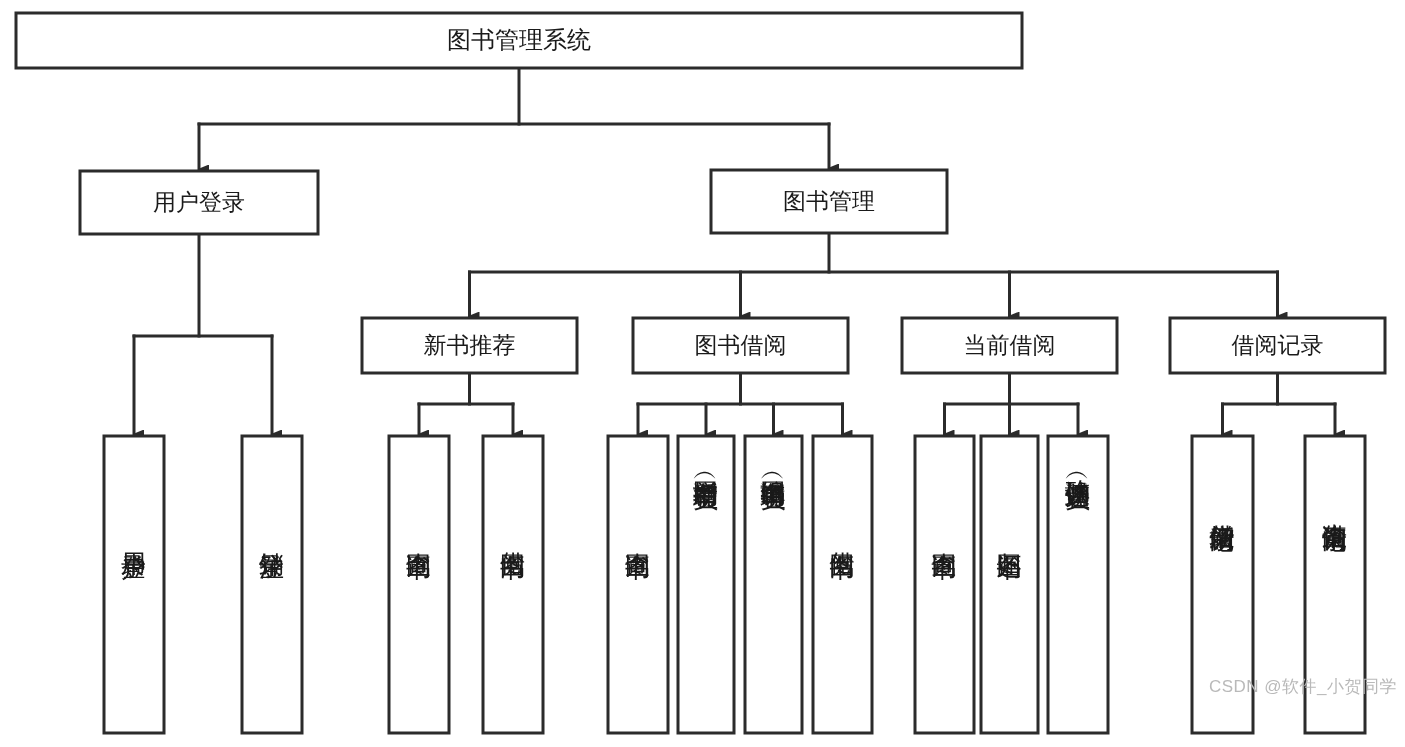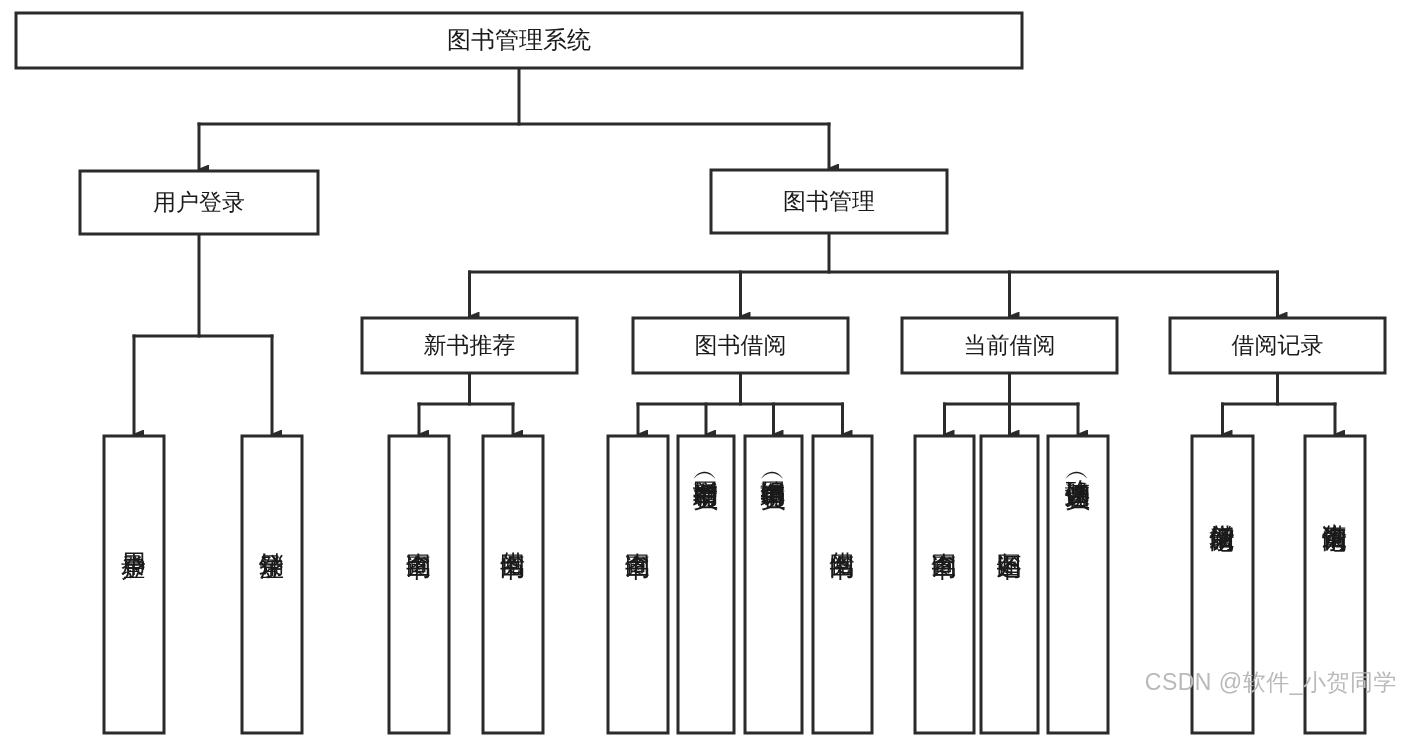--- a/index.html
+++ b/index.html
@@ -53,21 +53,21 @@
     writing-mode: vertical-rl;
     text-orientation: upright;
     text-anchor: start;
     white-space: pre;
   }
   .watermark {
     position: absolute;
     right: 8px;
     bottom: 6px;
     font-family: "Liberation Sans", "DejaVu Sans", sans-serif;
-    font-size: 23px;
+    font-size: 17px;
     color: #b9b9b9;
     letter-spacing: 0.5px;
     pointer-events: none;
     user-select: none;
   }
 </style>
 </head>
 <body>
 
 <div id="diagram-root">

